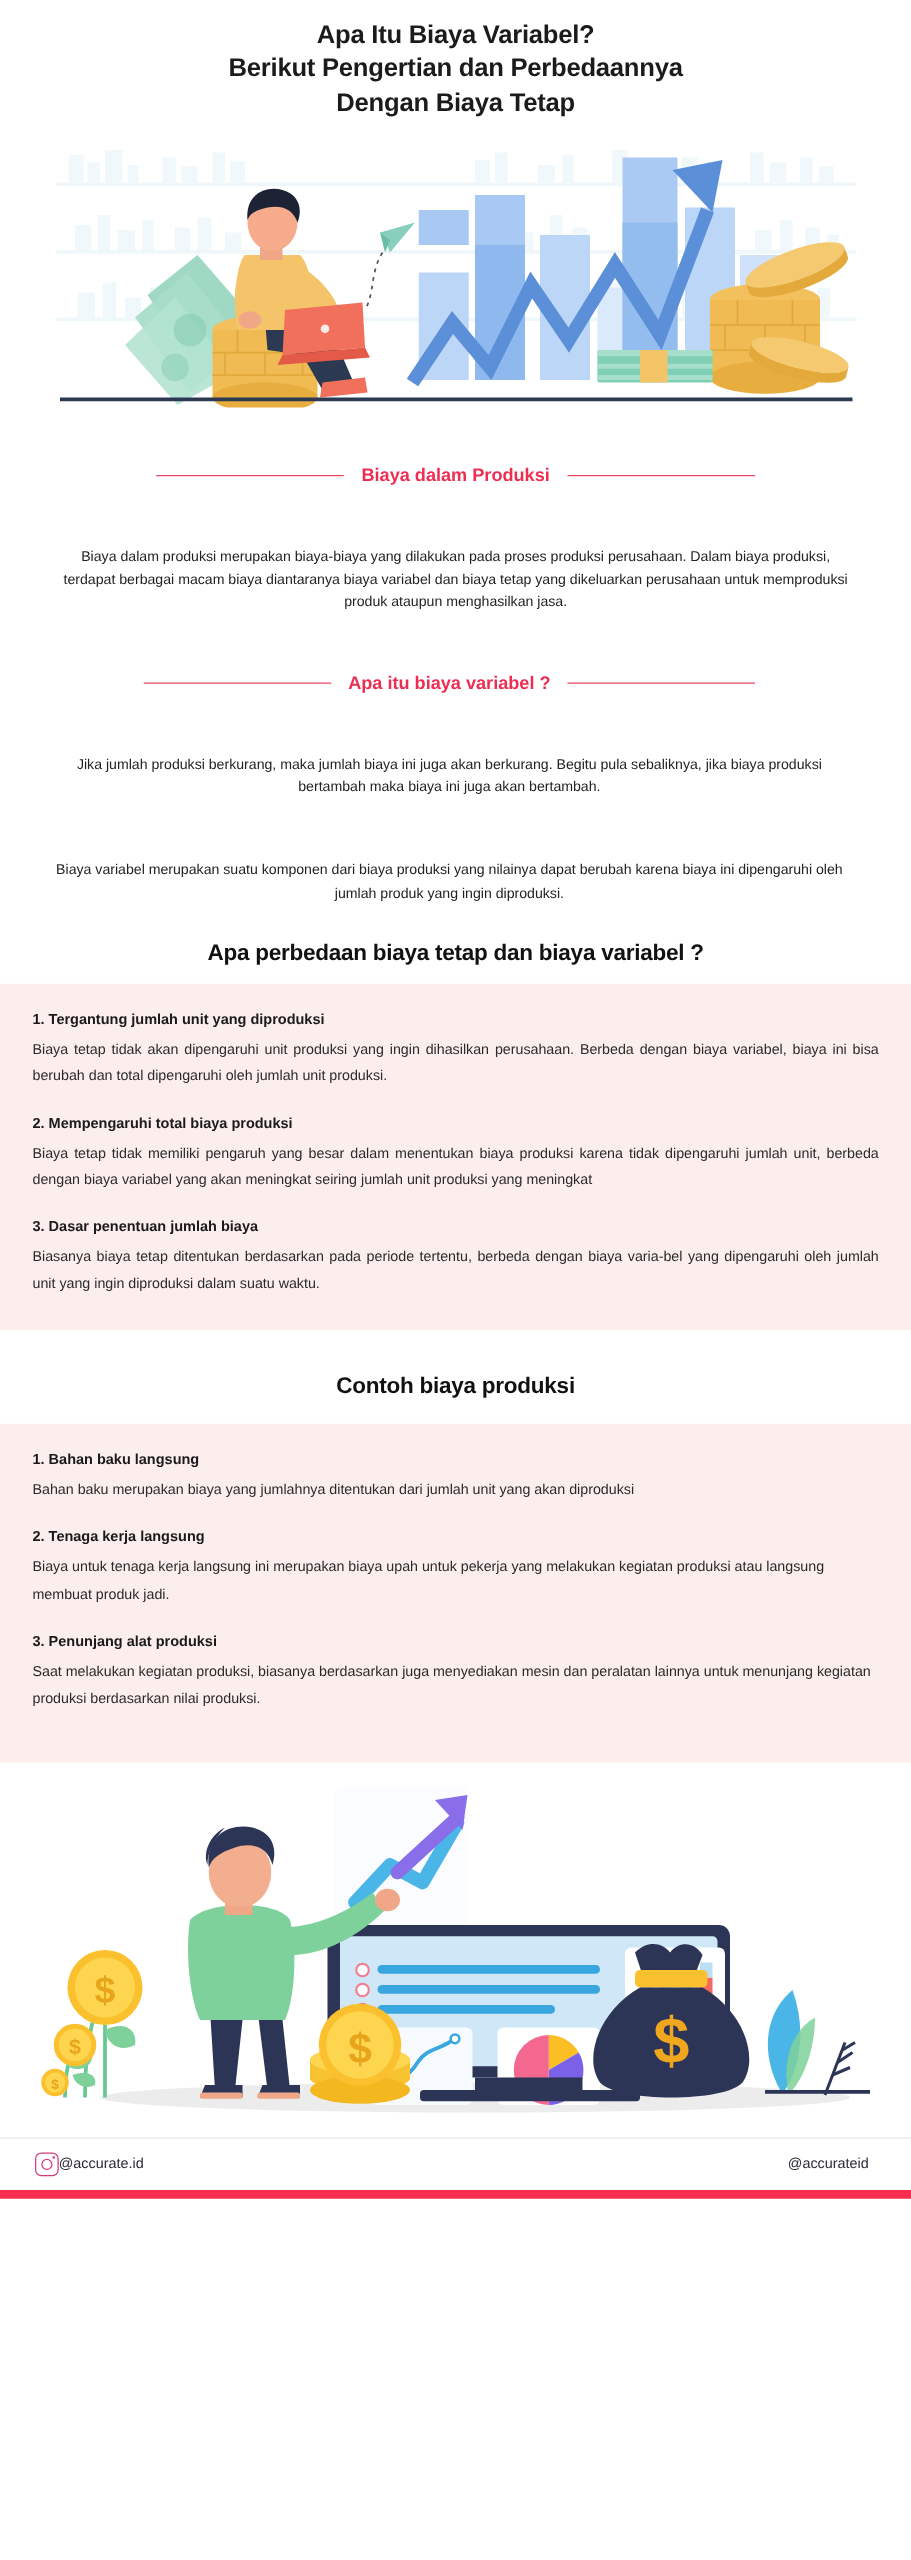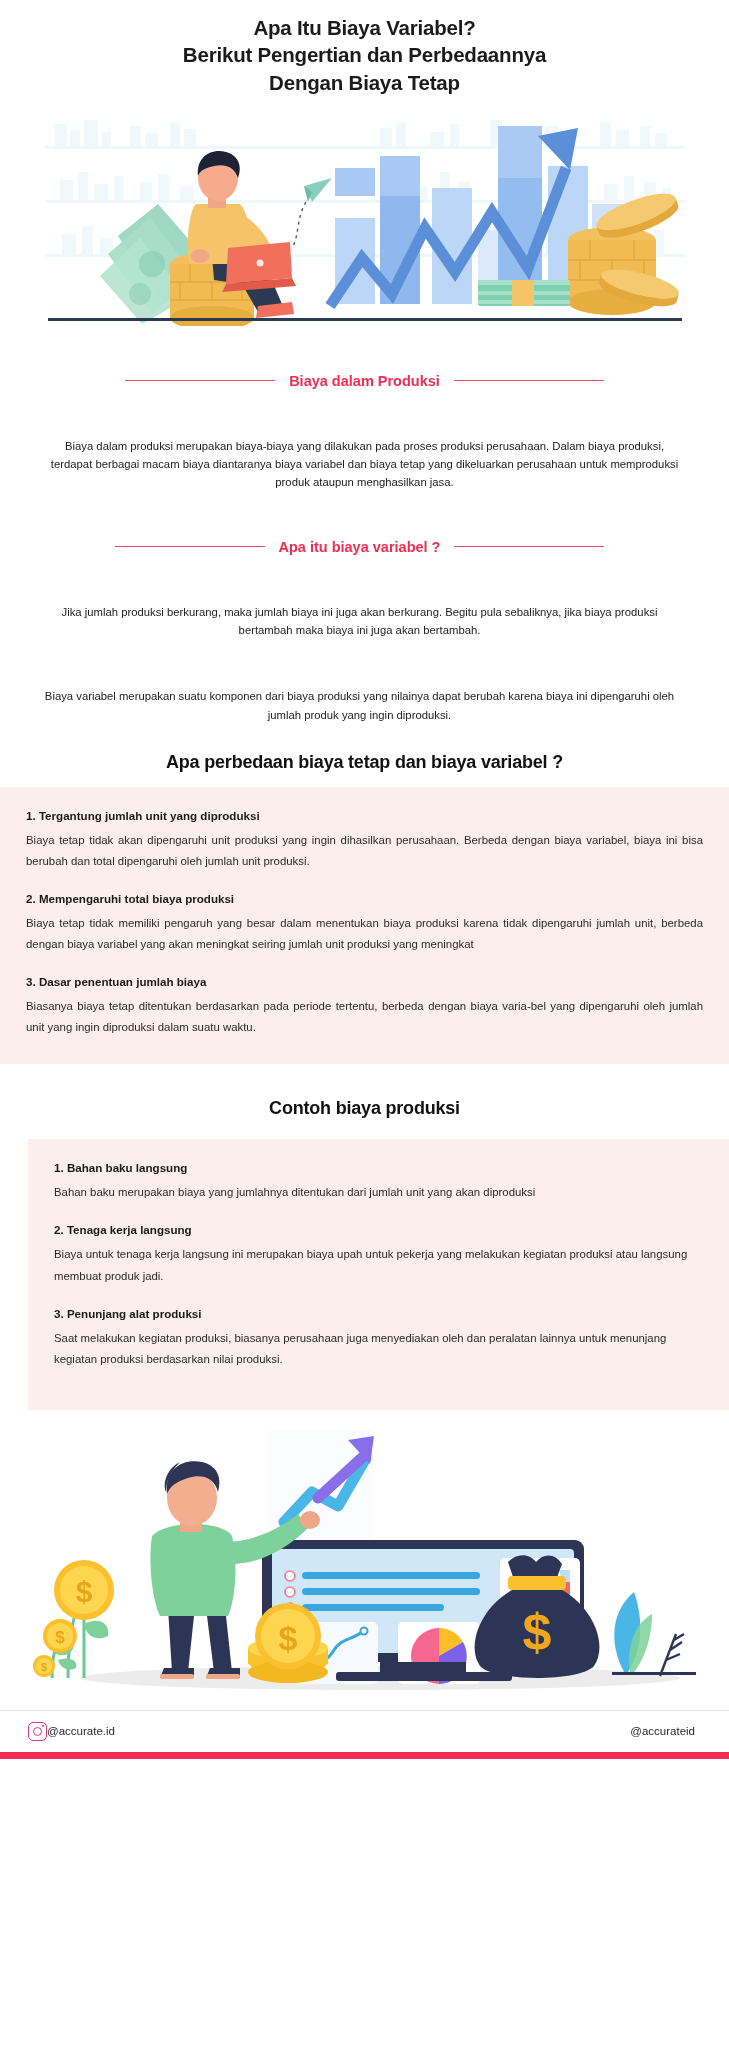--- a/index.html
+++ b/index.html
@@ -381,32 +381,32 @@
       </div>
       <div class="item">
         <div class="item-title">3. Dasar penentuan jumlah biaya</div>
         <div class="item-body">Biasanya biaya tetap ditentukan berdasarkan pada periode tertentu, berbeda dengan biaya varia-bel yang dipengaruhi oleh jumlah unit yang ingin diproduksi dalam suatu waktu.</div>
       </div>
     </div>
   </div>
 
   <div style="margin-top:34px;">
     <div class="big-head">Contoh biaya produksi</div>
-    <div class="pink-panel" style="margin-top:20px;padding-bottom:40px;margin-left:28px;">
+    <div class="pink-panel" style="margin-top:20px;padding-bottom:40px;">
       <div class="item">
         <div class="item-title">1. Bahan baku langsung</div>
         <div class="item-body noj">Bahan baku merupakan biaya yang jumlahnya ditentukan dari jumlah unit yang akan diproduksi</div>
       </div>
       <div class="item">
         <div class="item-title">2. Tenaga kerja langsung</div>
         <div class="item-body noj">Biaya untuk tenaga kerja langsung ini merupakan biaya upah untuk pekerja yang melakukan kegiatan produksi atau langsung membuat produk jadi.</div>
       </div>
       <div class="item">
         <div class="item-title">3. Penunjang alat produksi</div>
-        <div class="item-body noj">Saat melakukan kegiatan produksi, biasanya perusahaan juga menyediakan oleh dan peralatan lainnya untuk menunjang kegiatan produksi berdasarkan nilai produksi.</div>
+        <div class="item-body noj">Saat melakukan kegiatan produksi, biasanya berdasarkan juga menyediakan mesin dan peralatan lainnya untuk menunjang kegiatan produksi berdasarkan nilai produksi.</div>
       </div>
     </div>
   </div>
 
   <div class="footer-art">
     <svg width="729" height="300" viewBox="0 0 729 300">
 
       <ellipse cx="380" cy="268" rx="300" ry="12" fill="#ececec"></ellipse>
 
       <g>

